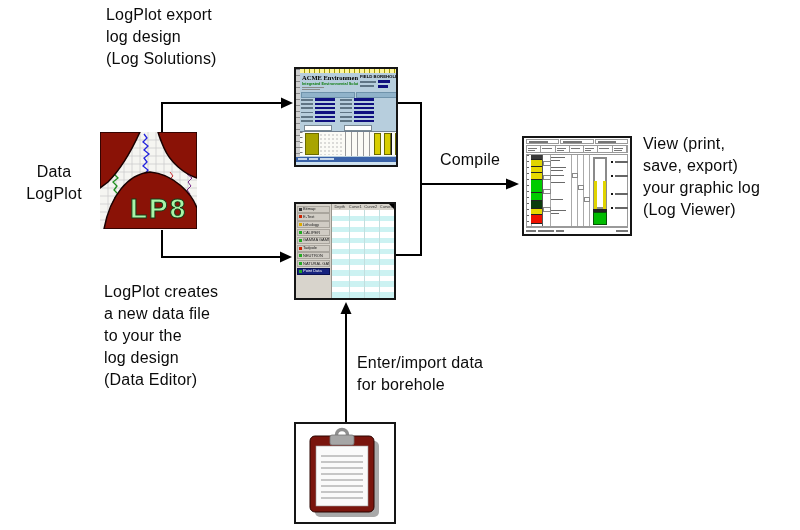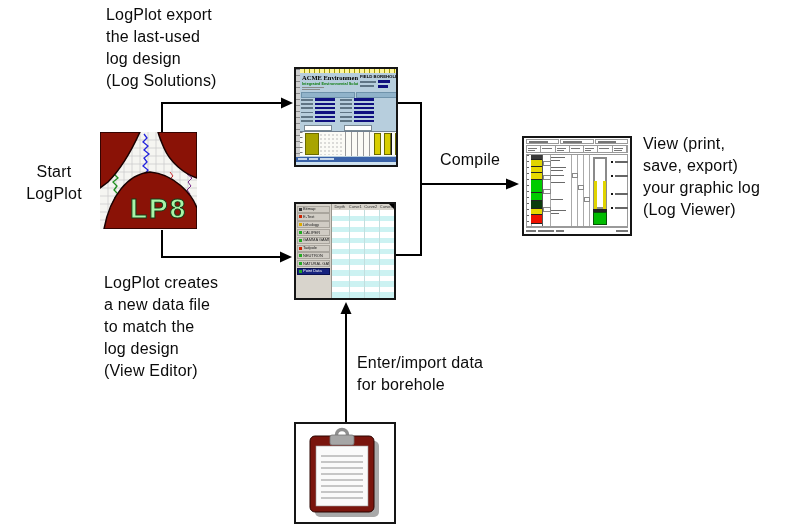--- a/index.html
+++ b/index.html
@@ -108,36 +108,35 @@
     <g fill="#000" stroke="none">
       <polygon points="281,97.5 281,108.5 293,103"></polygon>
       <polygon points="280,251.5 280,262.5 292,257"></polygon>
       <polygon points="506,178.5 506,189.5 519,184"></polygon>
       <polygon points="340.5,314 351.5,314 346,302"></polygon>
     </g>
   </svg>
 
   <div class="label" style="left:106px;top:4px;">
     <div>LogPlot export</div>
-    <div>the last-used</div>
     <div>log design</div>
     <div>(Log Solutions)</div>
   </div>
 
   <div class="label center" style="left:8px;top:161px;width:92px;">
-    <div>Start</div>
+    <div>Data</div>
     <div>LogPlot</div>
   </div>
 
-  <div class="label" style="left:104px;top:272px;">
+  <div class="label" style="left:104px;top:281px;">
     <div>LogPlot creates</div>
     <div>a new data file</div>
-    <div>to match the</div>
+    <div>to your the</div>
     <div>log design</div>
-    <div>(View Editor)</div>
+    <div>(Data Editor)</div>
   </div>
 
   <div class="label center" style="left:424px;top:149px;width:92px;">Compile</div>
 
   <div class="label" style="left:643px;top:133px;">
     <div>View (print,</div>
     <div>save, export)</div>
     <div>your graphic log</div>
     <div>(Log Viewer)</div>
   </div>

